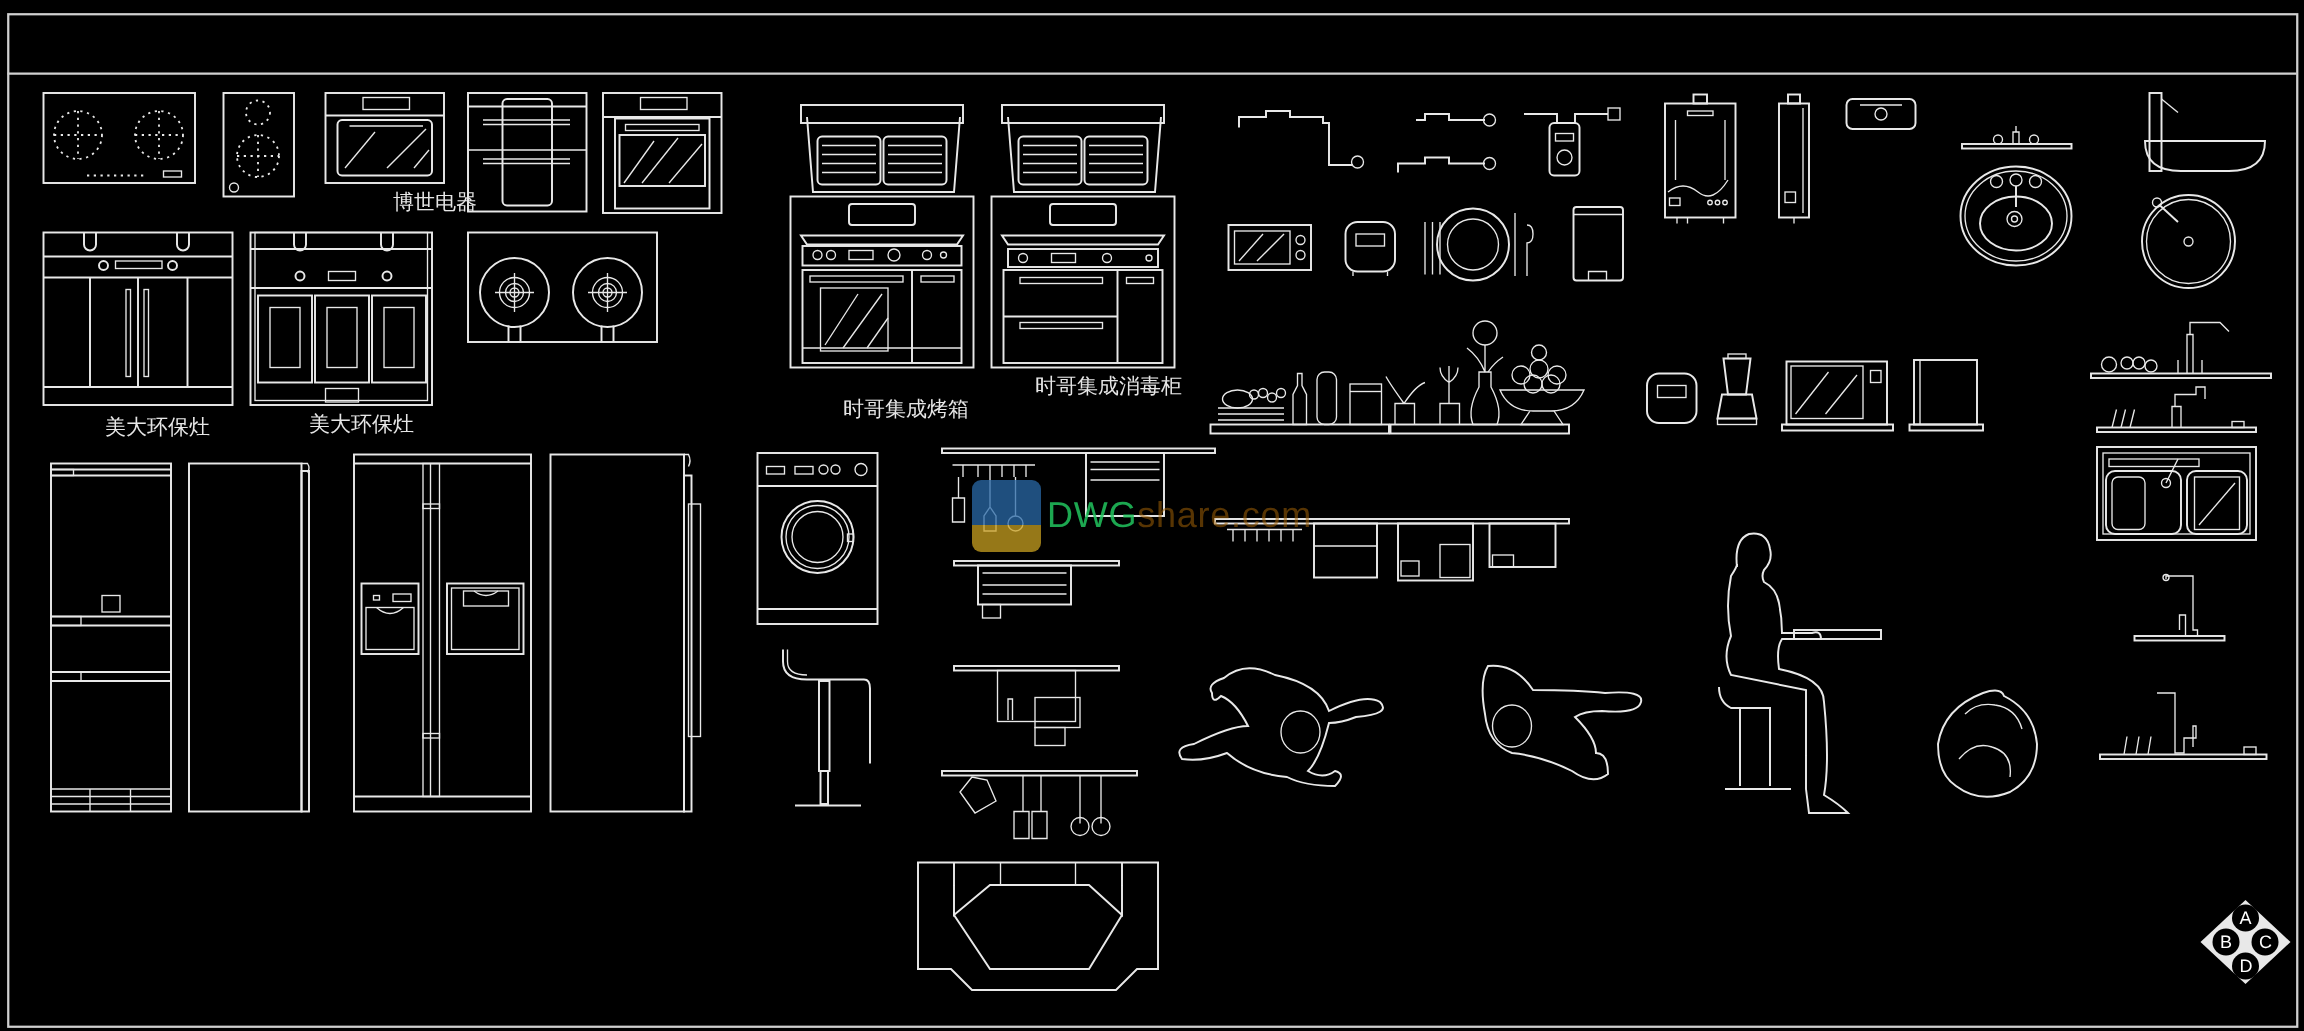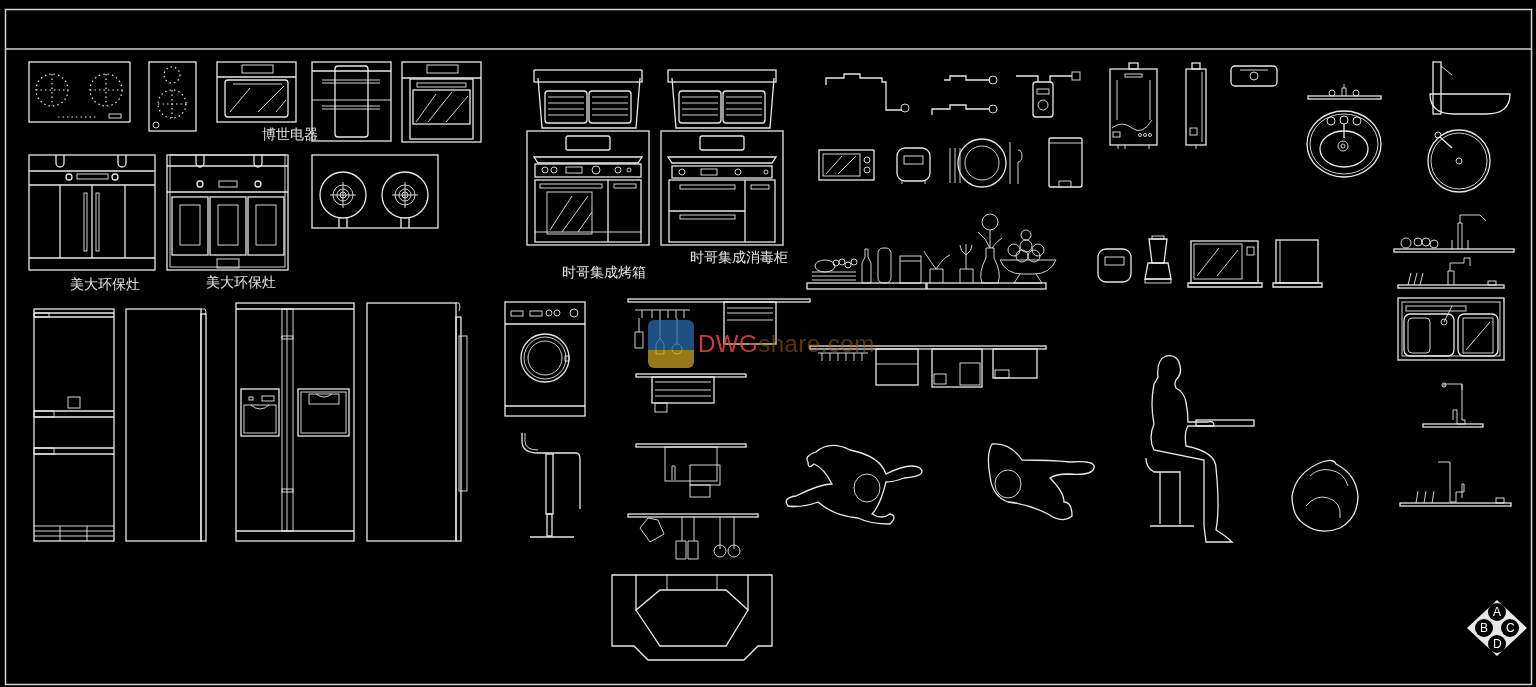--- a/index.html
+++ b/index.html
@@ -7,21 +7,21 @@
   svg{position:absolute;left:0;top:0;}
   .s{fill:none;stroke:#e8e8e8;stroke-width:1.3;}
   .t{fill:none;stroke:#e8e8e8;stroke-width:0.9;}
   .d{fill:none;stroke:#e8e8e8;stroke-width:1.2;stroke-dasharray:1.5 3;}
   .lbl{position:absolute;color:#e6e6e6;font-size:14px;white-space:nowrap;}
   .wm{position:absolute;left:648px;top:320px;display:flex;align-items:center;pointer-events:none;}
   .wm-logo{width:46px;height:48px;border-radius:6px;overflow:hidden;opacity:0.75;}
   .wm-top{height:30px;background:#2a6aa8;}
   .wm-bot{height:18px;background:#c9a020;}
   .wm-text{font-family:"Liberation Sans",sans-serif;font-size:24px;margin-left:4px;letter-spacing:0.5px;}
-  .wm-a{color:#ef4444;opacity:0.85;}
+  .wm-a{color:#22c55e;opacity:0.85;}
   .wm-b{color:#a16207;opacity:0.55;}
   .abcd{position:absolute;left:1467px;top:602px;width:58px;height:58px;}
   .abcd span{position:absolute;color:#fff;font-size:12px;font-family:"Liberation Sans",sans-serif;}
 </style>
 </head>
 <body>
 
 <svg width="1536" height="687" viewBox="0 0 1536 687">
 
   <g>

